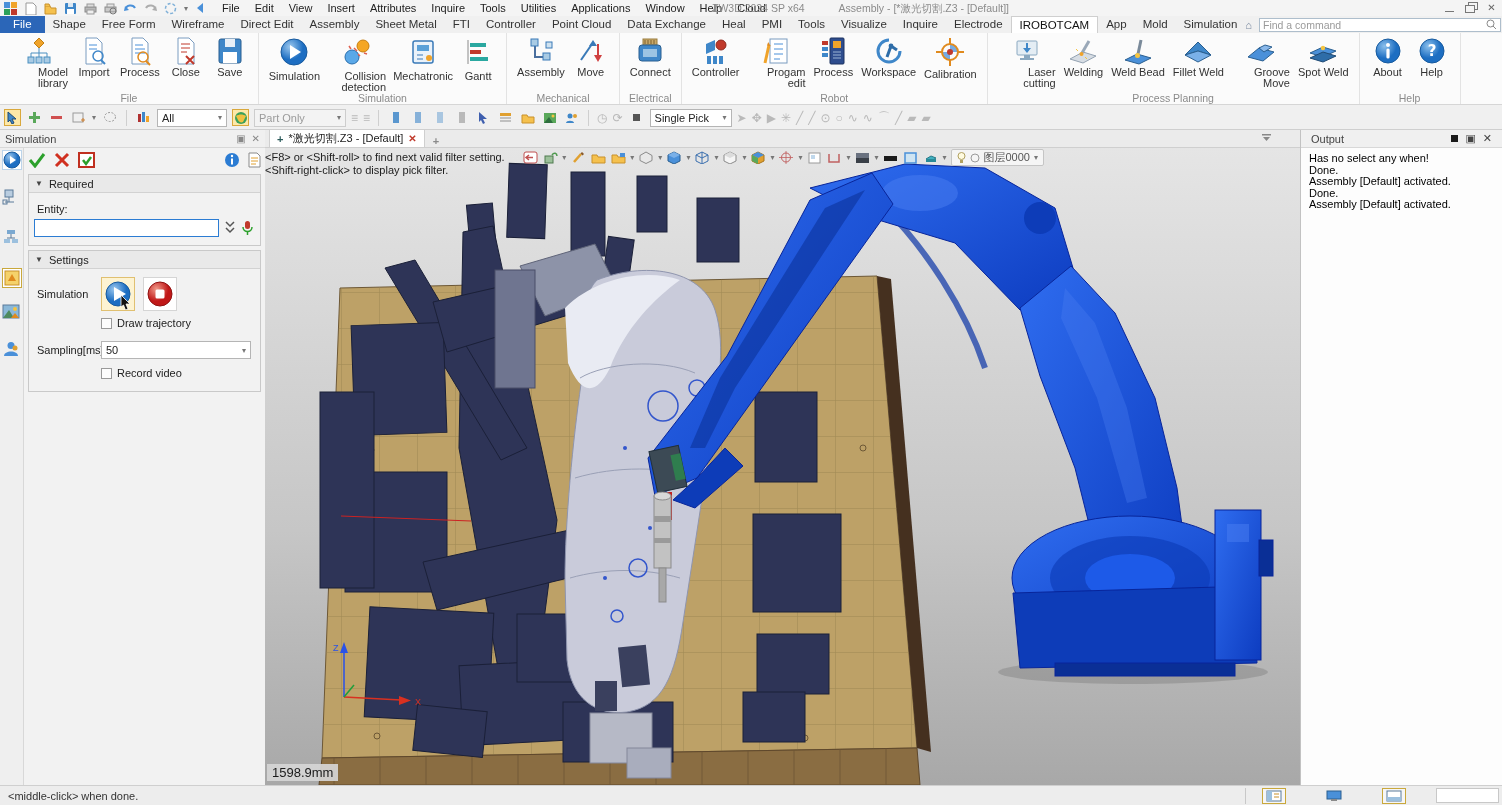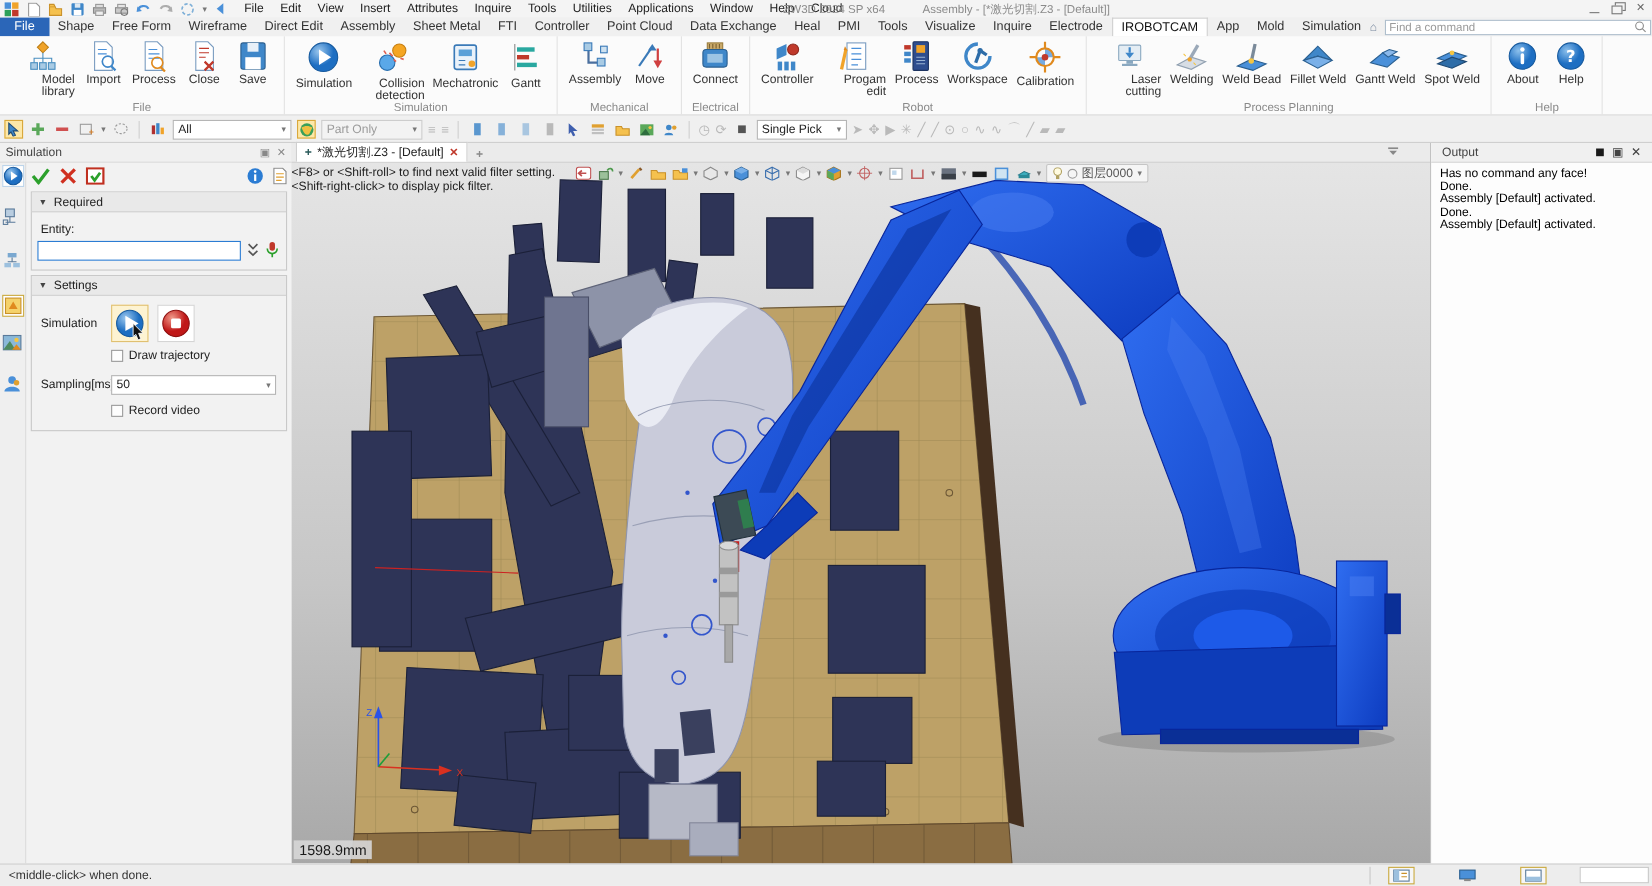--- a/index.html
+++ b/index.html
@@ -451,21 +451,21 @@
               <polygon points="3,19 16,6 29,19 16,15" fill="#3f87c9" stroke="#2a5f90"></polygon>
               <polygon points="3,19 16,26 29,19 16,15" fill="#7ab0e8" stroke="#2a5f90"></polygon>
             </svg>
           <span class="lbl">Fillet Weld</span>
         </div>
         <div class="rbtn">
           <svg width="32" height="30">
               <polygon points="3,21 14,12 29,16 18,25" fill="#4a90d9" stroke="#2a5f90"></polygon>
               <polygon points="14,12 20,9 27,11 19,16" fill="#8ab8ea" stroke="#2a5f90"></polygon>
             </svg>
-          <span class="lbl">Gantt Weld</span>
+          <span class="lbl">Groove Move</span>
         </div>
         <div class="rbtn">
           <svg width="32" height="30">
               <polygon points="3,17 16,11 29,15 16,21" fill="#4a90d9" stroke="#2a5f90"></polygon>
               <polygon points="3,22 16,16 29,20 16,26" fill="#2e6da8" stroke="#1f4a74"></polygon>
               <circle cx="16" cy="12" r="2.2" fill="#f5c542"></circle>
             </svg>
           <span class="lbl">Spot Weld</span>
         </div>
       </div>
@@ -529,21 +529,21 @@
         </svg>
       </span>
     <span class="vsep"></span>
     <span class="sic">
         <svg width="13" height="13">
           <rect x="1" y="3" width="3" height="8" fill="#b03030"></rect>
           <rect x="5" y="1" width="3" height="10" fill="#3f87c9"></rect>
           <rect x="9" y="5" width="3" height="6" fill="#f0a32a"></rect>
         </svg>
       </span>
-    <div class="combo" style="width:108px;">
+    <div class="combo" style="width:70px;">
       <span>All</span>
         <span class="caret">▾</span>
     </div>
     <span class="sic hl">
         <svg width="14" height="14">
           <circle cx="7" cy="7" r="6" fill="#3aa05a"></circle>
           <path d="M2 5 C5 3 9 3 12 5 L9 11 C7 12 5 11 4 9 Z" fill="#f0c040"></path>
         </svg>
       </span>
     <div class="combo dis" style="width:92px;">
@@ -1053,21 +1053,21 @@
     <div class="outpanel">
       <div class="outhdr">
         <span>Output</span>
         <span class="hic">
           <span class="sq"></span>
           <span>▣</span>
           <span>✕</span>
         </span>
       </div>
       <div class="outlines">
-        <div>Has no command any face!</div>
+        <div>Has no select any when!</div>
         <div>Done.</div>
         <div>Assembly [Default] activated.</div>
         <div>Done.</div>
         <div>Assembly [Default] activated.</div>
       </div>
     </div>
   </div>
 
   <div class="statusbar">
     <span class="sb-hint">&lt;middle-click&gt; when done.</span>

